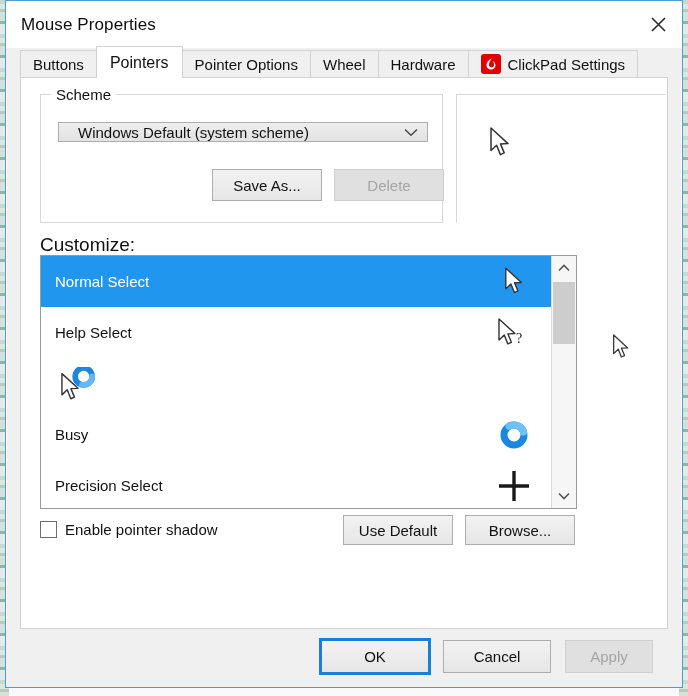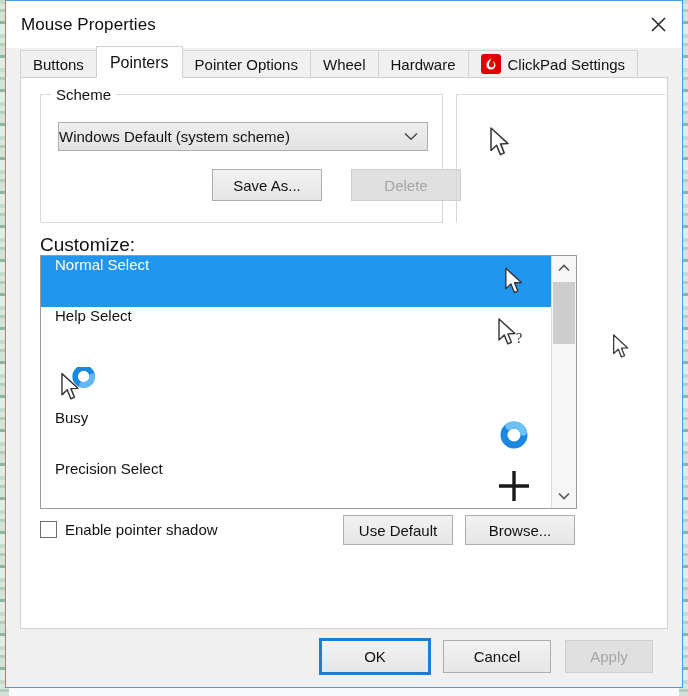--- a/index.html
+++ b/index.html
@@ -117,26 +117,26 @@
   }
   .group > .legend {
     position: absolute; top: -9px; left: 10px;
     background: #ffffff; padding: 0 5px;
     font-size: 15px; color: #111;
   }
   #scheme-group { left: 19px; top: 16px; width: 403px; height: 129px; }
 
   .combo {
     position: absolute;
-    left: 17px; top: 27px; width: 370px; height: 29px;
+    left: 17px; top: 27px; width: 370px; height: 20px;
     background: linear-gradient(#eeeeee, #e2e2e2);
     border: 1px solid #adadad;
     display: flex; align-items: center;
     font-size: 15px; color: #111;
-    padding-left: 0;
+    padding-left: 19px;
     cursor: pointer;
   }
   .combo .arrow {
     position: absolute; right: 9px; top: 0; bottom: 0;
     display: flex; align-items: center;
   }
 
   .btn {
     background: linear-gradient(#f2f2f2, #e6e6e6);
     border: 1px solid #adadad;
@@ -146,21 +146,21 @@
     cursor: pointer;
     white-space: nowrap;
   }
   .btn.disabled {
     background: #e0e0e0; border-color: #cfcfcf; color: #a4a4a4;
     cursor: default;
   }
   .btn.focus { box-shadow: 0 0 0 2px #1a7fd4; border-color: #1a7fd4; }
 
   #save-as-btn { position: absolute; left: 171px; top: 74px; width: 110px; height: 32px; justify-content: center; }
-  #delete-btn  { position: absolute; left: 310px; top: 74px; width: 110px; height: 32px; }
+  #delete-btn  { position: absolute; left: 293px; top: 74px; width: 110px; height: 32px; }
 
   
   #preview-group {
     left: 435px; top: 16px; width: 210px; height: 129px;
     border-right-color: transparent; border-bottom-color: transparent;
   }
   #preview-cursor { position: absolute; left: 32px; top: 32px; }
 
   
   #customize-label {
@@ -170,21 +170,21 @@
   #pointer-list {
     position: absolute; left: 19px; top: 177px;
     width: 537px; height: 254px;
     border: 1px solid #9a9a9a;
     background: #ffffff;
     display: flex;
   }
   .list-rows { flex: 1 1 auto; position: relative; overflow: hidden; }
   .row {
     height: 51px;
-    display: flex; align-items: flex-start;
+    display: flex; align-items: center;
     padding-left: 14px; padding-right: 14px;
     font-size: 15px; color: #111;
     position: relative;
     cursor: pointer;
     gap: 10px;
   }
   .row.selected { background: #2196ee; color: #ffffff; }
   .row .row-label { flex: 1 1 auto; }
   .row .row-cursor {
     width: 46px; height: 51px;

